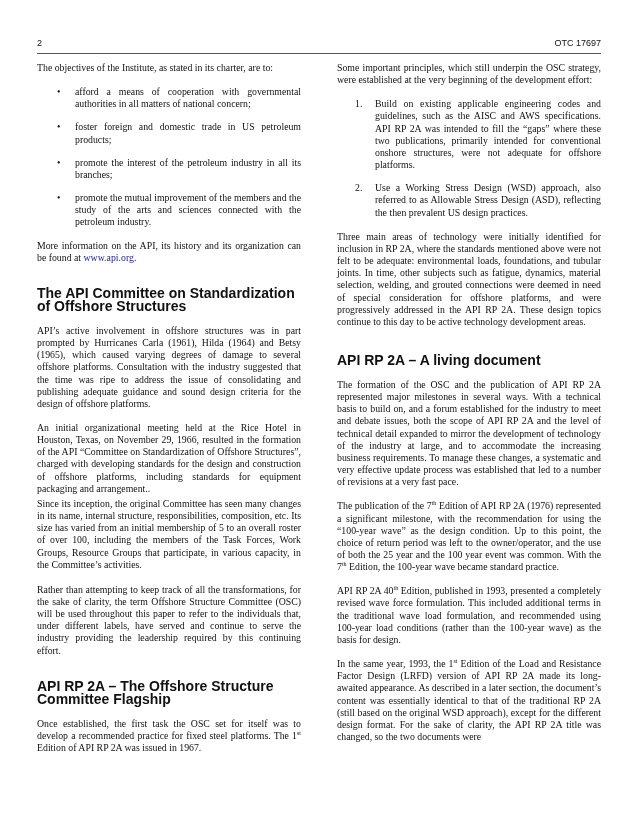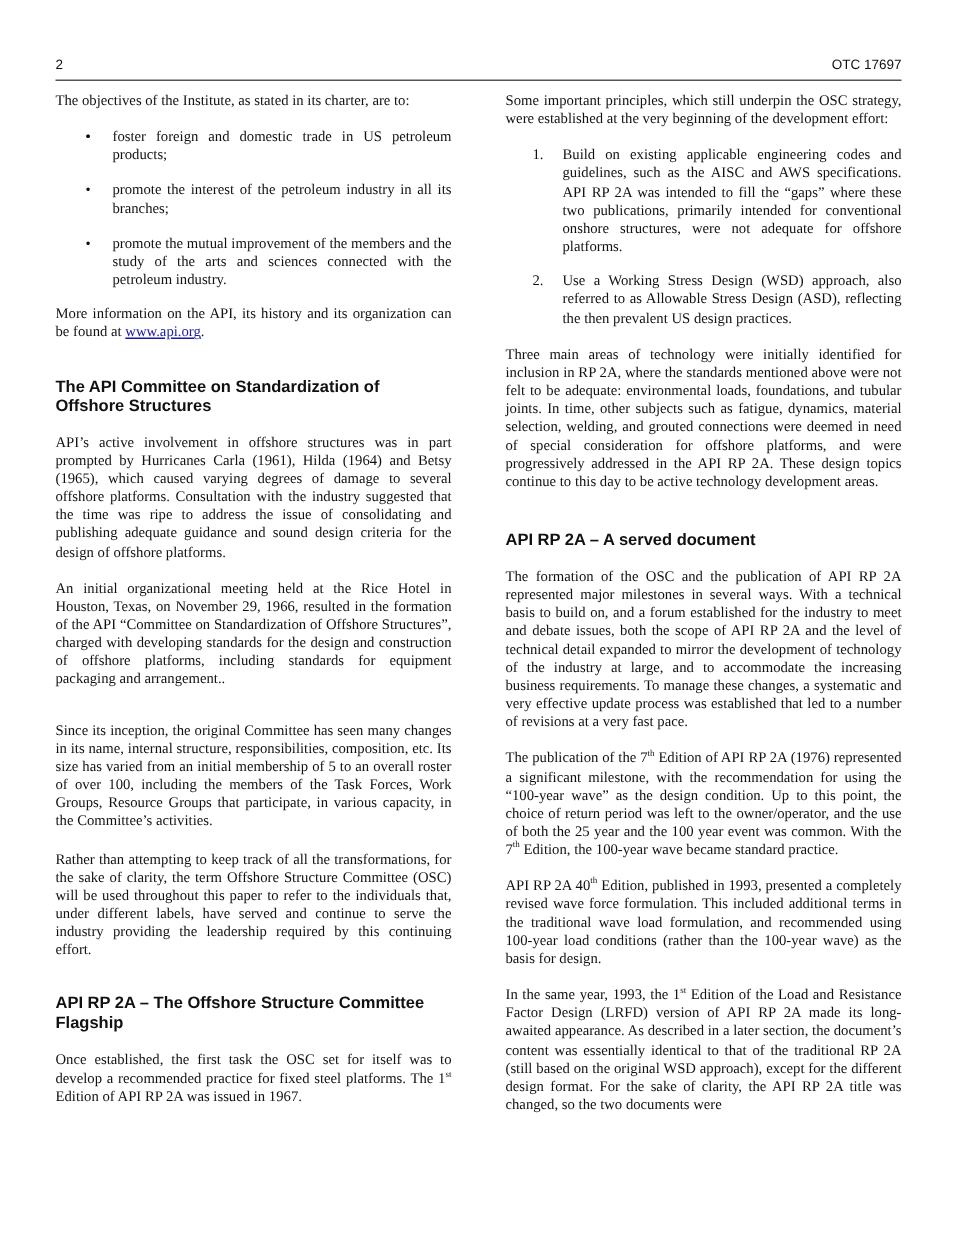--- a/index.html
+++ b/index.html
@@ -12,63 +12,63 @@
   .col { position: absolute; top: 62px; width: 264px; font-family: "Liberation Serif", serif; font-size: 9.8px; line-height: 12.15px; text-align: justify; }
   .col.left { left: 37px; }
   .col.right { left: 337px; }
   p { margin: 0 0 12px 0; }
   .bl { list-style: none; margin: 0; padding: 0; }
   .bl li { position: relative; padding-left: 38px; margin-bottom: 11px; }
   .bl li .bul { position: absolute; left: 20px; top: 0; }
   .ol { list-style: none; margin: 0 0 12px 0; padding: 0; }
   .ol li { position: relative; padding-left: 38px; margin-bottom: 11px; }
   .ol li .num { position: absolute; left: 18px; top: 0; }
-  h2 { font-family: "Liberation Sans", sans-serif; font-weight: bold; font-size: 11px; line-height: 13px; margin: 23px 0 12px 0; text-align: left; }
-  a.link { color: #1a1aa6; text-decoration: underline; }
+  h2 { font-family: "Liberation Sans", sans-serif; font-weight: bold; font-size: 14px; line-height: 13px; margin: 23px 0 12px 0; text-align: left; }
+  a.link { color: #1a1aa6; }
   sup { font-size: 6px; line-height: 0; vertical-align: super; }
 </style>
 </head>
 <body>
 
 <div class="page">
 
   <div class="header">
     <span class="pnum">2</span>
     <span class="code">OTC 17697</span>
   </div>
   <div class="rule"></div>
 
   <div class="col left">
     <p>The objectives of the Institute, as stated in its charter, are to:</p>
     <ul class="bl">
-      <li><span class="bul">•</span></li>
+      <li><span class="bul">•</span><span>afford a means of cooperation with governmental authorities in all matters of national concern;</span></li>
       <li><span class="bul">•</span><span>foster foreign and domestic trade in US petroleum products;</span></li>
       <li><span class="bul">•</span><span>promote the interest of the petroleum industry in all its branches;</span></li>
       <li><span class="bul">•</span><span>promote the mutual improvement of the members and the study of the arts and sciences connected with the petroleum industry.</span></li>
     </ul>
     <p><span>More information on the API, its history and its organization can be found at </span><a class="link">www.api.org</a><span>.</span></p>
 
     <h2>The API Committee on Standardization of Offshore Structures</h2>
     <p>API’s active involvement in offshore structures was in part prompted by Hurricanes Carla (1961), Hilda (1964) and Betsy (1965), which caused varying degrees of damage to several offshore platforms. Consultation with the industry suggested that the time was ripe to address the issue of consolidating and publishing adequate guidance and sound design criteria for the design of offshore platforms.</p>
-    <p style="margin-bottom:22px">An initial organizational meeting held at the Rice Hotel in Houston, Texas, on November 29, 1966, resulted in the formation of the API “Committee on Standardization of Offshore Structures”, charged with developing standards for the design and construction of offshore platforms, including standards for equipment packaging and arrangement..</p>
+    <p style="margin-bottom:3px">An initial organizational meeting held at the Rice Hotel in Houston, Texas, on November 29, 1966, resulted in the formation of the API “Committee on Standardization of Offshore Structures”, charged with developing standards for the design and construction of offshore platforms, including standards for equipment packaging and arrangement..</p>
     <p style="margin-bottom:13px">Since its inception, the original Committee has seen many changes in its name, internal structure, responsibilities, composition, etc. Its size has varied from an initial membership of 5 to an overall roster of over 100, including the members of the Task Forces, Work Groups, Resource Groups that participate, in various capacity, in the Committee’s activities.</p>
     <p>Rather than attempting to keep track of all the transformations, for the sake of clarity, the term Offshore Structure Committee (OSC) will be used throughout this paper to refer to the individuals that, under different labels, have served and continue to serve the industry providing the leadership required by this continuing effort.</p>
 
     <h2>API RP 2A – The Offshore Structure Committee Flagship</h2>
     <p><span>Once established, the first task the OSC set for itself was to develop a recommended practice for fixed steel platforms. The 1</span><sup>st</sup><span> Edition of API RP 2A was issued in 1967.</span></p>
   </div>
 
   <div class="col right">
     <p>Some important principles, which still underpin the OSC strategy, were established at the very beginning of the development effort:</p>
     <ul class="ol">
       <li><span class="num">1.</span><span>Build on existing applicable engineering codes and guidelines, such as the AISC and AWS specifications. API RP 2A was intended to fill the “gaps” where these two publications, primarily intended for conventional onshore structures, were not adequate for offshore platforms.</span></li>
       <li><span class="num">2.</span><span>Use a Working Stress Design (WSD) approach, also referred to as Allowable Stress Design (ASD), reflecting the then prevalent US design practices.</span></li>
     </ul>
     <p>Three main areas of technology were initially identified for inclusion in RP 2A, where the standards mentioned above were not felt to be adequate: environmental loads, foundations, and tubular joints. In time, other subjects such as fatigue, dynamics, material selection, welding, and grouted connections were deemed in need of special consideration for offshore platforms, and were progressively addressed in the API RP 2A. These design topics continue to this day to be active technology development areas.</p>
 
-    <h2 style="margin-top:26px">API RP 2A – A served document</h2>
+    <h2 style="margin-top:26px">API RP 2A – A living document</h2>
     <p>The formation of the OSC and the publication of API RP 2A represented major milestones in several ways. With a technical basis to build on, and a forum established for the industry to meet and debate issues, both the scope of API RP 2A and the level of technical detail expanded to mirror the development of technology of the industry at large, and to accommodate the increasing business requirements. To manage these changes, a systematic and very effective update process was established that led to a number of revisions at a very fast pace.</p>
     <p><span>The publication of the 7</span><sup>th</sup><span> Edition of API RP 2A (1976) represented a significant milestone, with the recommendation for using the “100-year wave” as the design condition.  Up to this point, the choice of return period was left to the owner/operator, and the use of both the 25 year and the 100 year event was common.  With the 7</span><sup>th</sup><span> Edition, the 100-year wave became standard practice.</span></p>
     <p><span>API RP 2A 40</span><sup>th</sup><span> Edition, published in 1993, presented a completely revised wave force formulation. This included additional terms in the traditional wave load formulation, and recommended using 100-year load conditions (rather than the 100-year wave) as the basis for design.</span></p>
     <p><span>In the same year, 1993, the 1</span><sup>st</sup><span> Edition of the Load and Resistance Factor Design (LRFD) version of API RP 2A made its long-awaited appearance. As described in a later section, the document’s content was essentially identical to that of the traditional RP 2A (still based on the original WSD approach), except for the different design format.  For the sake of clarity, the API RP 2A title was changed, so the two documents were</span></p>
   </div>
 
 </div>
 
 </body></html>

